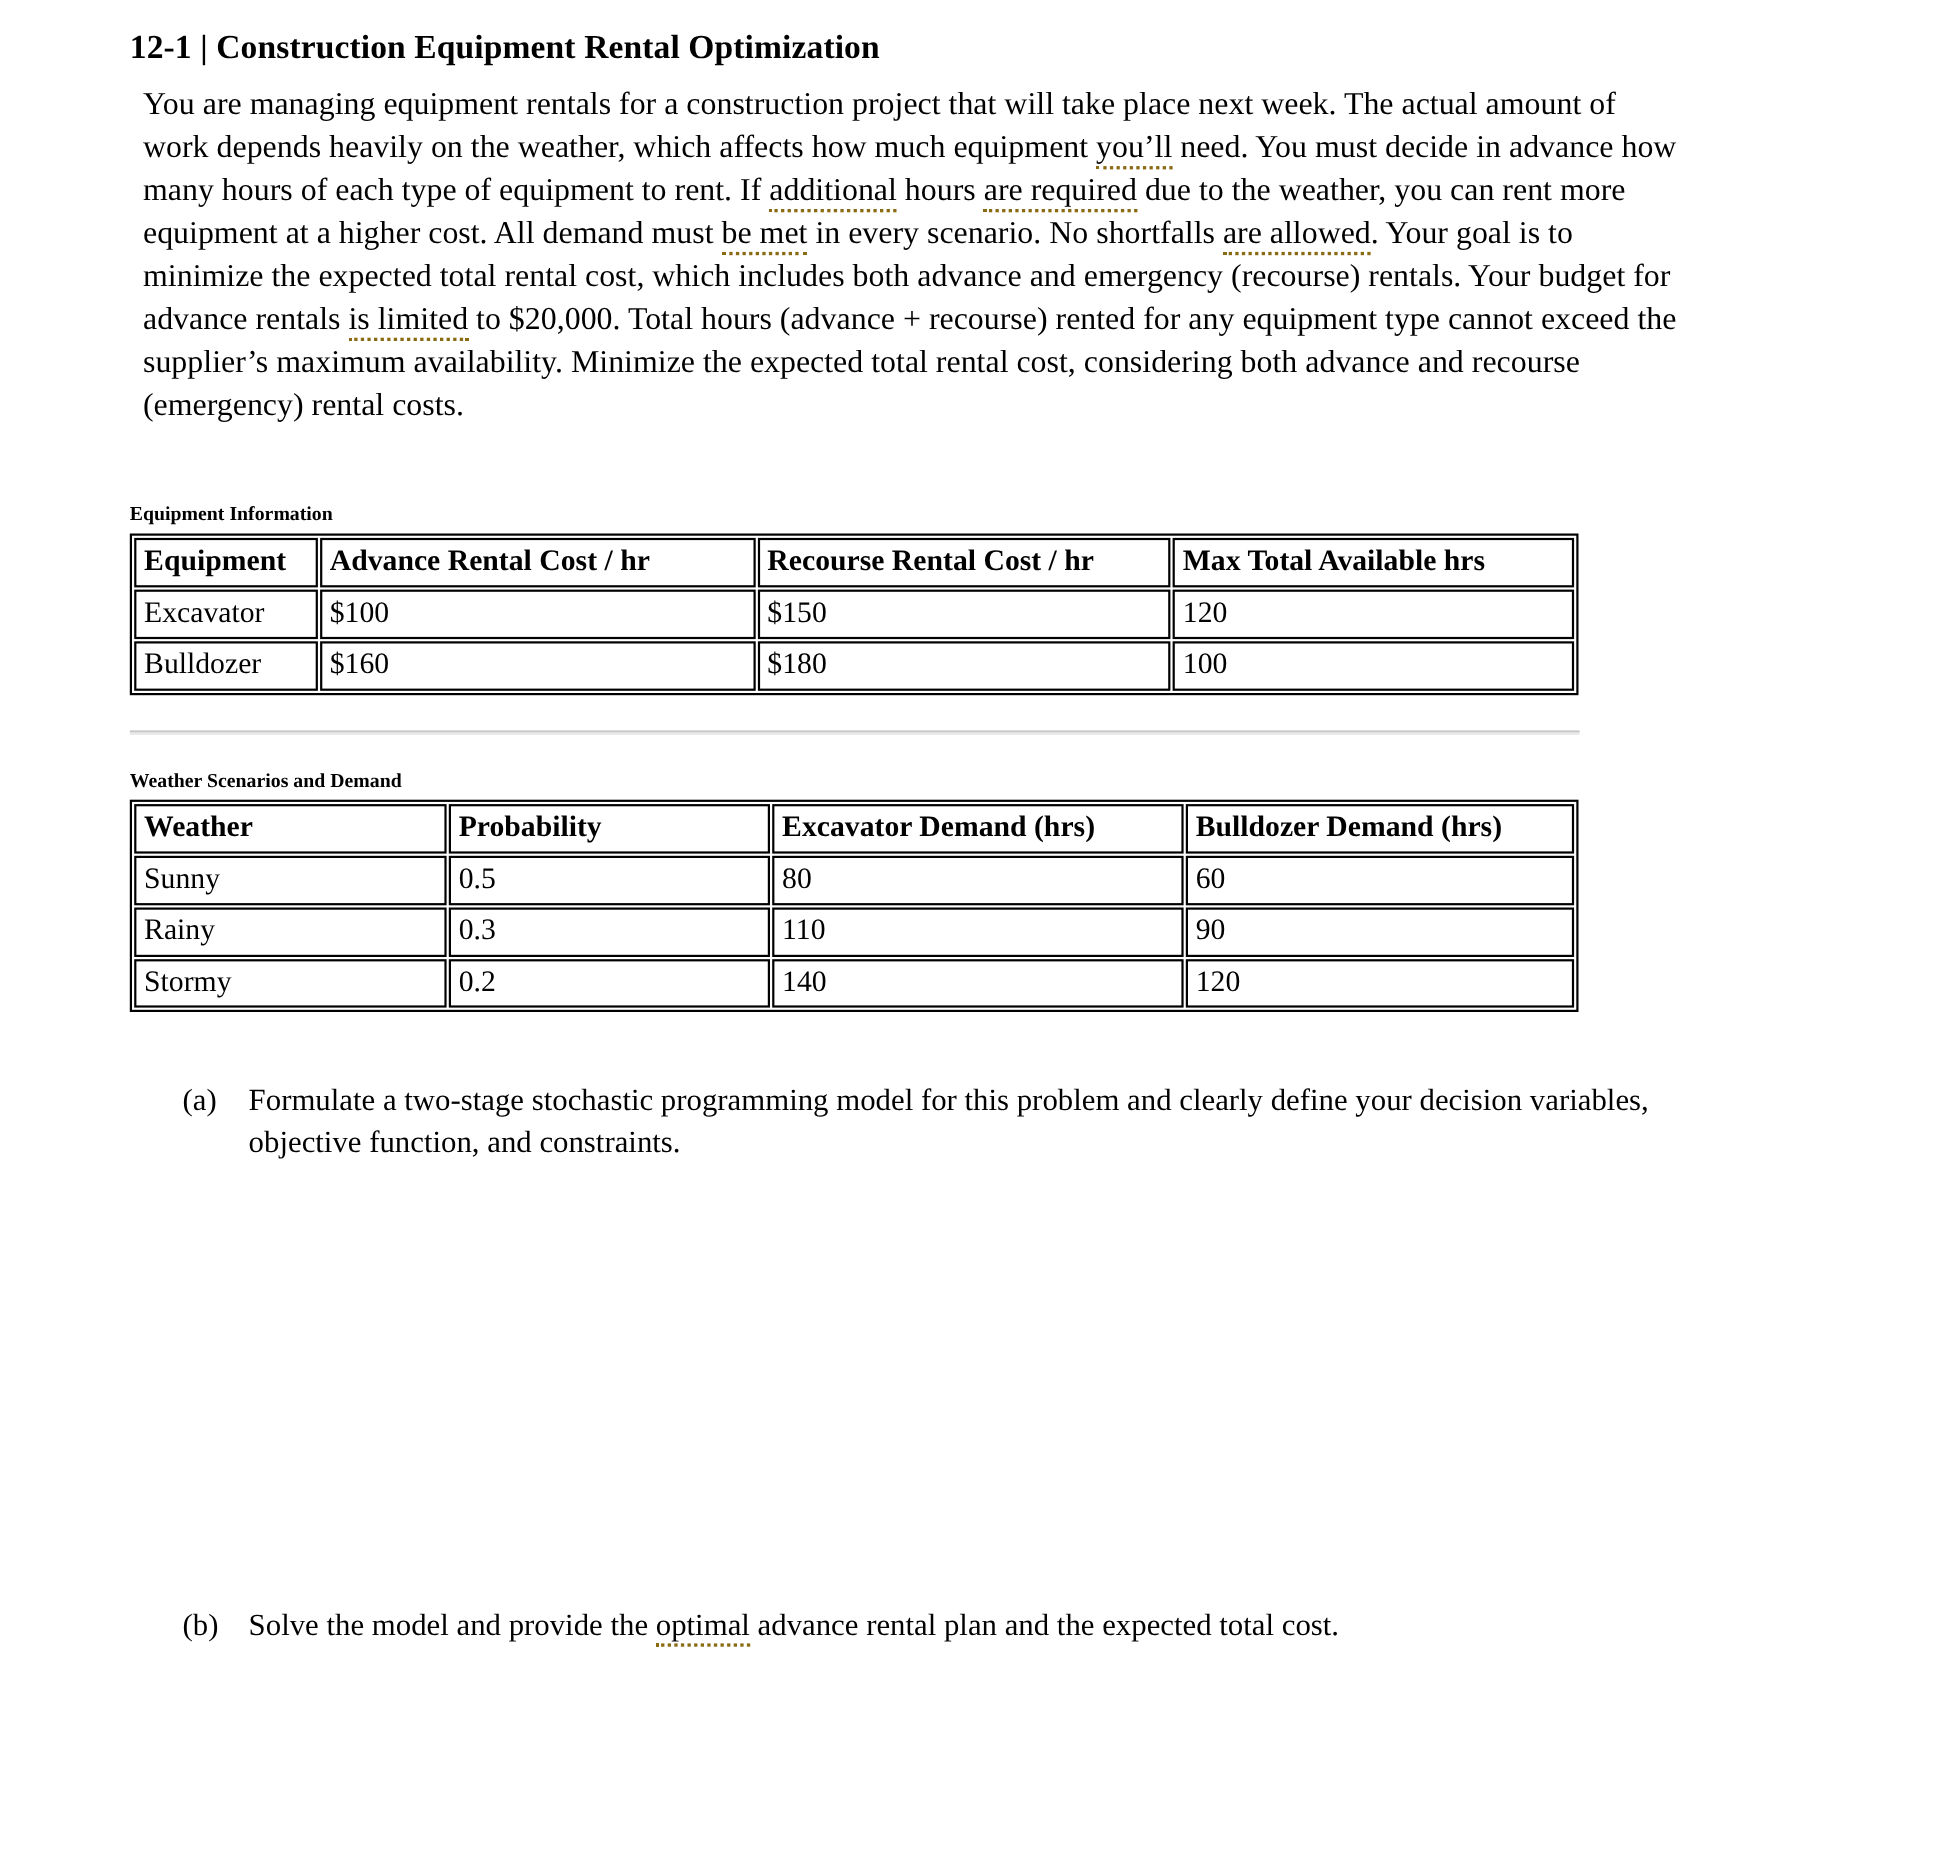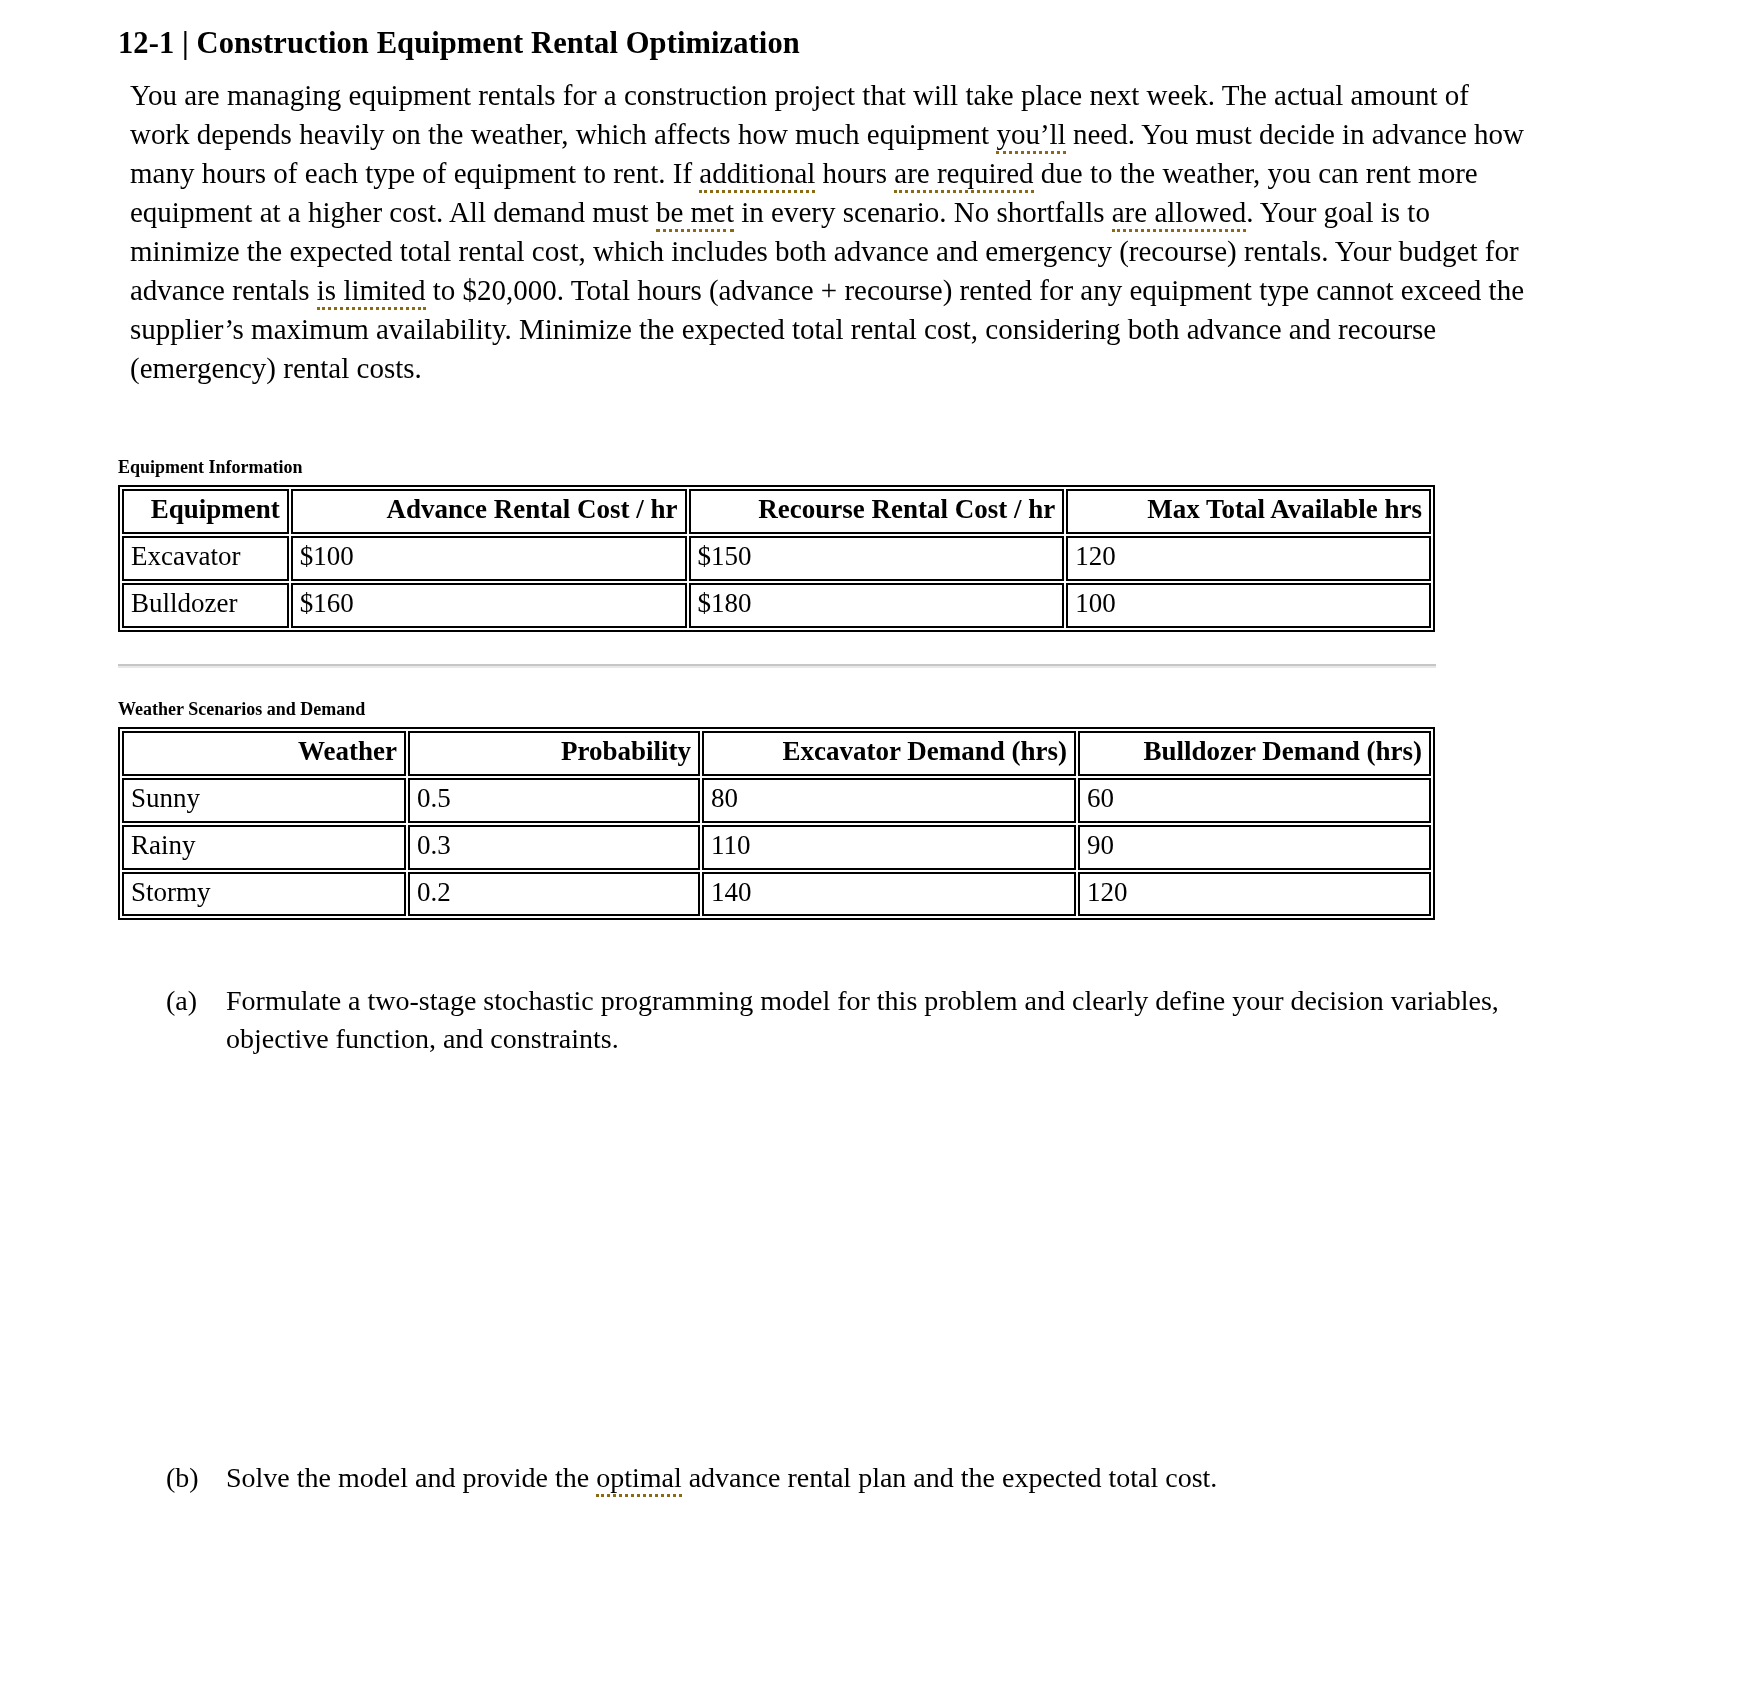--- a/index.html
+++ b/index.html
@@ -67,21 +67,20 @@
     padding: 3px 7px 6px 7px;
     text-align: left;
     vertical-align: top;
     line-height: 1.18;
     font-weight: normal;
     white-space: nowrap;
     overflow: hidden;
   }
   table.doc-table th {
     font-weight: bold;
-    text-align: right;
   }
 
   
   table.equip-table { width: 1317px; }
   table.equip-table col.c0 { width: 166px; }
   table.equip-table col.c1 { width: 394px; }
   table.equip-table col.c2 { width: 374px; }
   table.equip-table col.c3 { width: 363px; }
 
   

